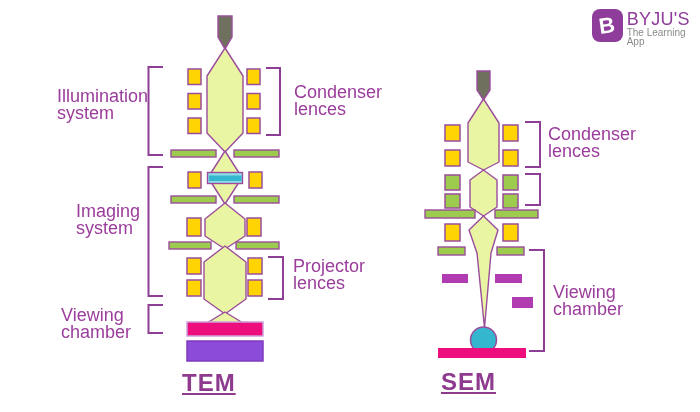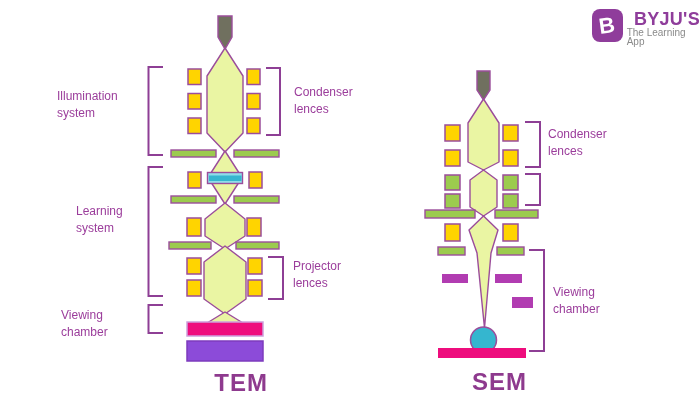--- a/index.html
+++ b/index.html
@@ -17,38 +17,38 @@
   .cyan-outer{fill:var(--specimen-cyan-light);stroke:var(--outline-purple);stroke-width:1.4;}
   .cyan-inner{fill:var(--specimen-cyan);}
   .pink{fill:var(--screen-pink);stroke:var(--screen-pink-border);stroke-width:1.5;}
   .pink-flat{fill:var(--screen-pink);}
   .violet{fill:var(--camera-violet);stroke:var(--camera-violet-border);stroke-width:1.5;}
   .magenta{fill:var(--detector-magenta);}
   .sample{fill:var(--specimen-cyan);stroke:var(--outline-purple);stroke-width:1.5;}
   .bracket{fill:none;stroke:var(--bracket-purple);stroke-width:2;}
   
   .lbl{
-    position:absolute;color:var(--label-purple);font-size:12px;line-height:16.5px;
+    position:absolute;color:var(--label-purple);font-size:18px;line-height:16.5px;
   }
   .title{
     position:absolute;color:var(--title-purple);font-size:24px;font-weight:bold;
-    text-align:right;letter-spacing:1px;
+    text-align:left;letter-spacing:1px;text-decoration:underline;
   }
   
   #logo{position:absolute;left:592px;top:9px;display:flex;align-items:flex-start;}
   #logo-badge{
     width:33px;height:33px;border-radius:8px;background:var(--brand-purple);
     display:flex;align-items:center;justify-content:center;
   }
   #logo-badge span{
     color:#fff;font-weight:bold;font-size:22px;transform:rotate(-8deg);
     font-family:"Liberation Sans",sans-serif;
   }
   #logo-text{margin-left:4px;padding-top:1px;}
-  #logo-name{color:var(--brand-purple);font-weight:bold;font-size:18px;line-height:18px;letter-spacing:0.3px;text-align:right;}
+  #logo-name{color:var(--brand-purple);font-weight:normal;font-size:18px;line-height:18px;letter-spacing:0.3px;}
   #logo-tagline{color:#8a8a8a;font-size:10px;line-height:9px;}
 </style>
 </head>
 <body>
 
 <div id="stage">
 
   <svg id="diagram" viewBox="0 0 700 412">
 
     <g>
@@ -132,21 +132,21 @@
       <circle class="sample" cx="483.5" cy="340" r="13"></circle>
       <rect class="pink-flat" x="438" y="348" width="88" height="10"></rect>
 
       <polyline class="bracket" points="525,122 540,122 540,167 525,167"></polyline>
       <polyline class="bracket" points="525,174 540,174 540,205 525,205"></polyline>
       <polyline class="bracket" points="529,250 544,250 544,351 529,351"></polyline>
     </g>
   </svg>
 
   <div class="lbl" style="left:57px;top:88px;width:92px;">Illumination system</div>
-  <div class="lbl" style="left:76px;top:203px;width:72px;">Learning system</div>
+  <div class="lbl" style="left:76px;top:203px;width:72px;">Imaging system</div>
   <div class="lbl" style="left:61px;top:307px;width:82px;">Viewing chamber</div>
   <div class="lbl" style="left:294px;top:84px;width:90px;">Condenser lences</div>
   <div class="lbl" style="left:293px;top:258px;width:82px;">Projector lences</div>
 
   <div class="lbl" style="left:548px;top:126px;width:90px;">Condenser lences</div>
   <div class="lbl" style="left:553px;top:284px;width:82px;">Viewing chamber</div>
 
   <div class="title" style="left:182px;top:369px;width:86px;">TEM</div>
   <div class="title" style="left:441px;top:368px;width:86px;">SEM</div>
 

